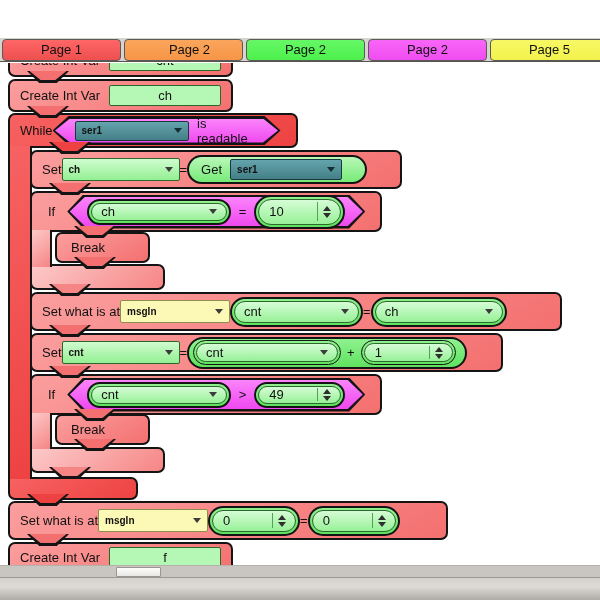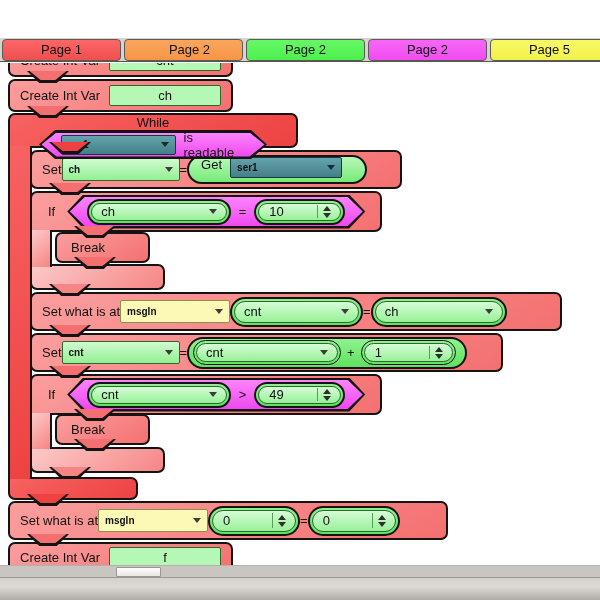--- a/index.html
+++ b/index.html
@@ -57,21 +57,21 @@
            background:linear-gradient(#d6fcd6,#97f197);display:flex;align-items:center;
            justify-content:space-between;padding:0 9px;font-size:13px;}
   .pill-in.num{padding:0 0 0 10px;}
   .spin-ctl{height:78%;display:flex;flex-direction:column;justify-content:center;gap:2px;
             border-left:1px solid #54a054;padding:0 5px;margin:0 4px 0 4px;}
   .tri-up{width:0;height:0;border-left:4px solid transparent;border-right:4px solid transparent;
           border-bottom:5px solid #2e2e2e;}
   .tri-dn{width:0;height:0;border-left:4px solid transparent;border-right:4px solid transparent;
           border-top:5px solid #2e2e2e;}
   .getpill{border:2px solid #141414;border-radius:999px;background:linear-gradient(#b9f8b9,#77ea77);
-           display:flex;gap:8px;padding:0 12px;}
+           display:flex;align-items:center;gap:8px;padding:0 12px;}
   .exprpill{border:2px solid #141414;border-radius:999px;background:linear-gradient(#8ff28f,#5fe25f);
             display:flex;align-items:center;gap:6px;padding:0 4px;}
 
   
   .hexwrap{position:relative;flex:0 0 auto;}
   .hex-o{position:absolute;inset:0;background:#141414;
          clip-path:polygon(16px 0,calc(100% - 16px) 0,100% 50%,calc(100% - 16px) 100%,16px 100%,0 50%);}
   .hex-i{position:absolute;inset:2.5px;background:linear-gradient(#fb84fb,#ef48ef);
          clip-path:polygon(15px 0,calc(100% - 15px) 0,100% 50%,calc(100% - 15px) 100%,15px 100%,0 50%);}
   .hex-c{position:relative;display:flex;align-items:center;height:100%;padding:0 22px;gap:8px;}
@@ -116,21 +116,21 @@
 
     <div class="blk salmon" style="left:8px;top:16px;width:225px;height:33px;">
       <div class="row">
         <span>Create Int Var</span>
         <span class="field" style="width:112px;height:21px;margin-left:auto;">ch</span>
       </div>
       <div class="jtab" style="left:17px;--tf:#f47070;"></div>
     </div>
 
     <div class="blk red hdr" style="left:8px;top:50px;width:290px;height:35px;z-index:1;">
-      <div class="row" style="padding:0 10px 0 10px;flex-direction:column;">
+      <div class="row" style="padding:0 10px 0 10px;">
         <span>While</span>
         <div class="hexwrap" style="width:228px;height:29px;">
           <div class="hex-o"></div>
             <div class="hex-i"></div>
           <div class="hex-c">
             <div class="dd teal" style="width:118px;height:20px;">
               <span>ser1</span>
               <span class="arr"></span>
             </div>
             <span>is readable</span>
@@ -171,21 +171,21 @@
           <div class="hex-o"></div>
             <div class="hex-i"></div>
           <div class="hex-c" style="padding:0 20px;">
             <div class="pill" style="width:150px;height:26px;">
               <div class="pill-in">
                 <span>ch</span>
                 <span class="arr"></span>
               </div>
             </div>
             <span class="opt">=</span>
-            <div class="pill" style="width:95px;height:26px;">
+            <div class="pill" style="width:95px;height:34px;">
               <div class="pill-in num">
                 <span>10</span>
                 <span class="spin-ctl">
                   <span class="tri-up"></span>
                   <span class="tri-dn"></span>
                 </span>
               </div>
             </div>
           </div>
         </div>

